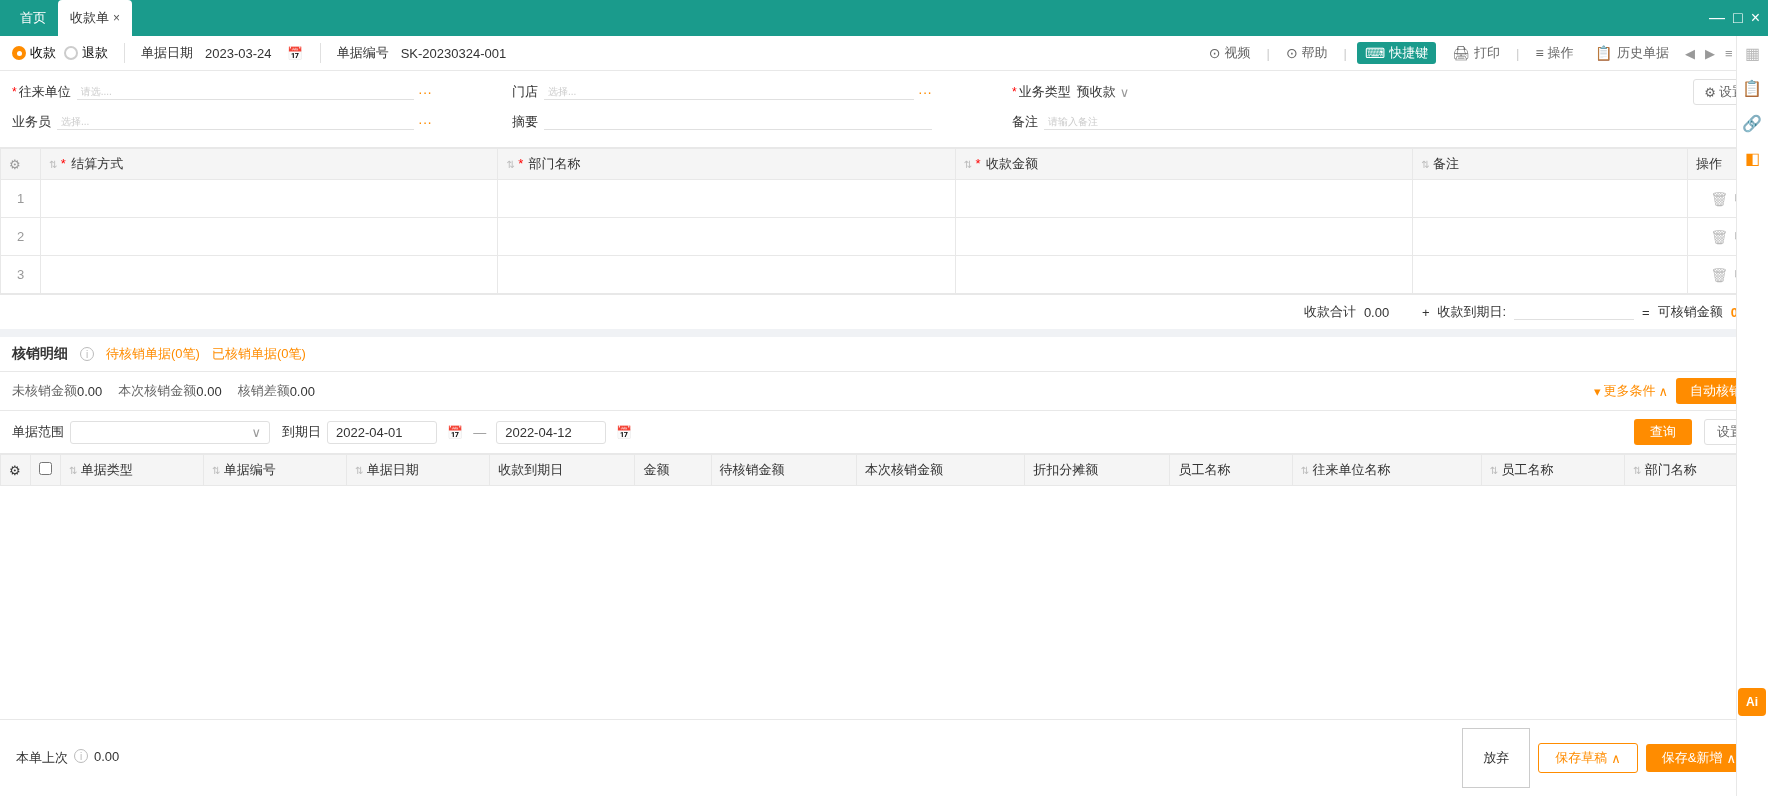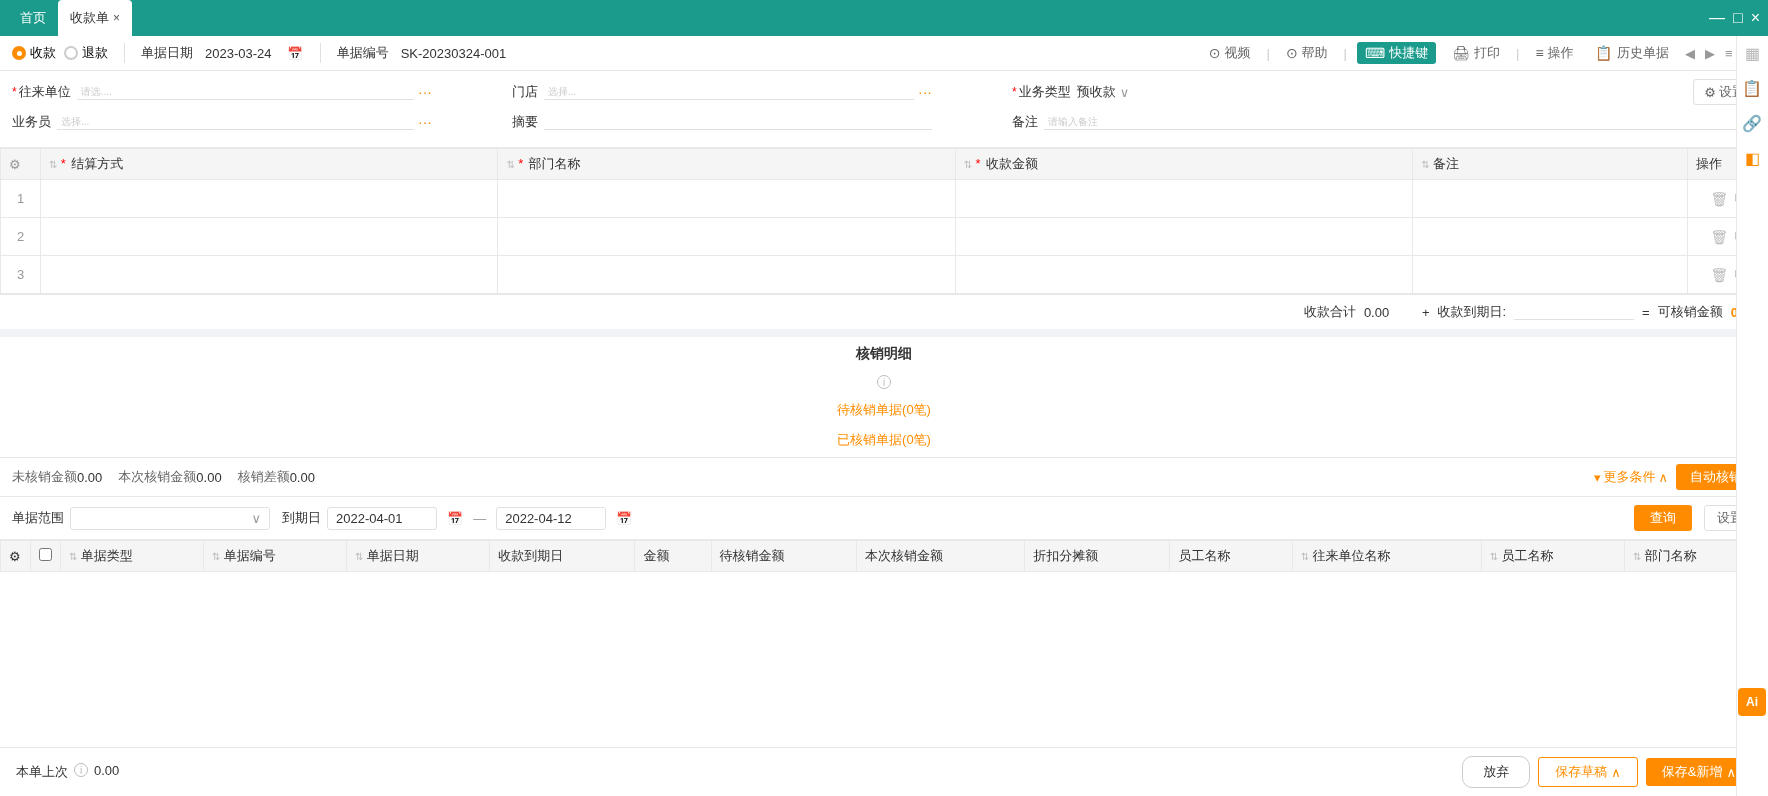--- a/index.html
+++ b/index.html
@@ -98,21 +98,21 @@
     }
 
     
     .section-divider {
       background: #f0f2f5; height: 8px;
     }
 
     
     .verification-section { background: #fff; flex: 1; overflow: auto; }
     .verification-header {
-      display: flex; align-items: center; padding: 8px 12px; gap: 12px; border-bottom: 1px solid #e8e8e8; flex-direction: column;
+      display: flex; align-items: center; padding: 8px 12px; gap: 12px; border-bottom: 1px solid #e8e8e8;
     }
     .section-title { font-size: 14px; font-weight: bold; color: #333; }
     .tab-link { color: #ff8c00; cursor: pointer; font-size: 13px; }
 
     .verification-stats {
       display: flex; align-items: center; padding: 6px 12px; gap: 16px; border-bottom: 1px solid #e8e8e8;
     }
     .stat-item { display: flex; align-items: center; font-size: 13px; }
     .stat-label { color: #666; }
     .stat-value { color: #333; }
@@ -153,21 +153,21 @@
     }
 
     
     .page-footer {
       display: flex; align-items: center; padding: 8px 16px; border-top: 1px solid #e8e8e8; background: #fff; gap: 8px;
     }
     .footer-left { display: flex; align-items: flex-start; gap: 6px; }
     .footer-info { color: #333; font-size: 13px; }
     .footer-right { margin-left: auto; display: flex; align-items: center; gap: 8px; }
     .btn-abandon {
-      border: 1px solid #ccc; background: #fff; color: #333; border-radius: 10px; padding: 6px 20px; cursor: pointer; font-size: 13px;
+      border: 1px solid #ccc; background: #fff; color: #333; border-radius: 0; padding: 20px 20px; cursor: pointer; font-size: 13px;
     }
     .btn-draft {
       border: 1px solid #ff8c00; background: #fff; color: #ff8c00; border-radius: 3px; padding: 5px 16px; cursor: pointer; font-size: 13px; display: flex; align-items: center; gap: 4px;
     }
     .btn-save {
       background: #ff8c00; color: #fff; border: none; border-radius: 3px; padding: 5px 16px; cursor: pointer; font-size: 13px; display: flex; align-items: center; gap: 4px;
     }
 
     
     .right-panel {

